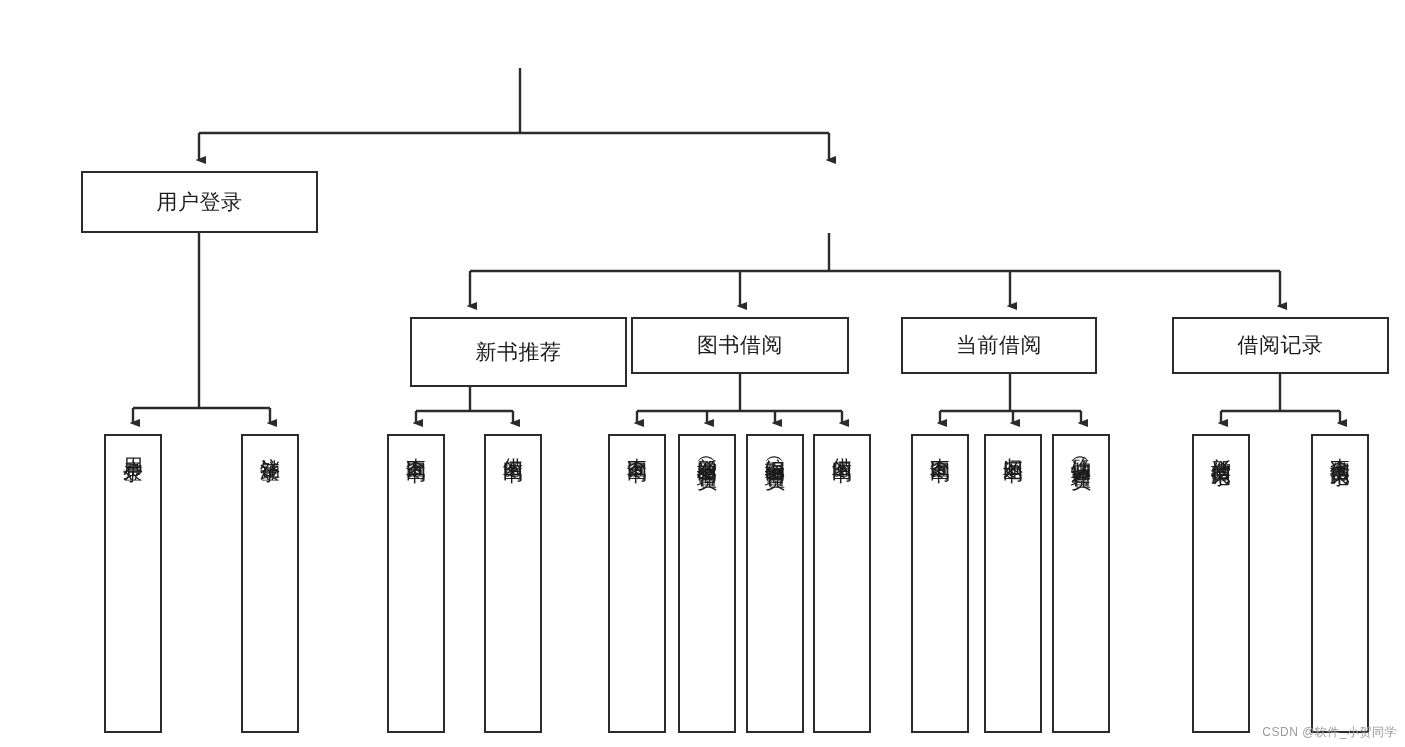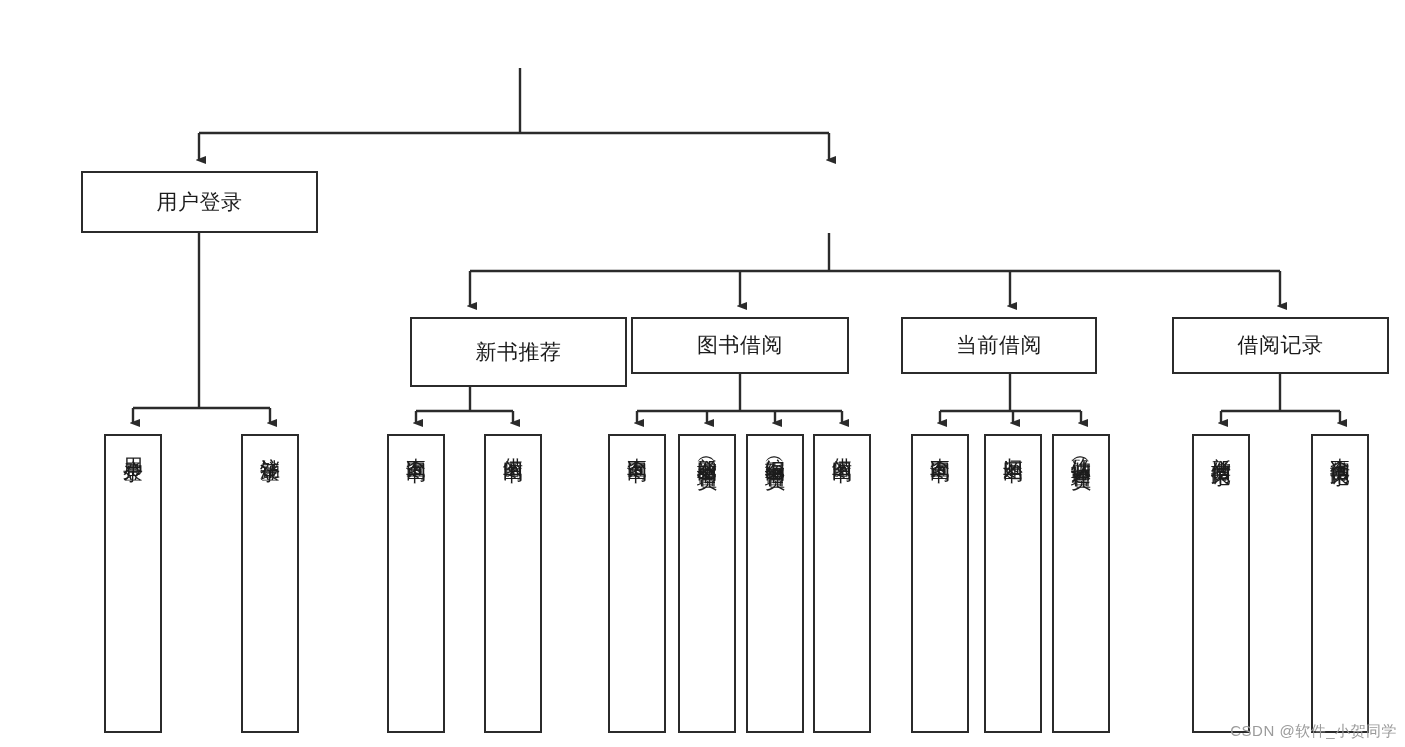--- a/index.html
+++ b/index.html
@@ -59,21 +59,21 @@
     letter-spacing: 2px;
   }
   .node.root .node-label {
     font-size: 22px;
   }
   #watermark {
     position: absolute;
     right: 8px;
     bottom: 6px;
     color: #9b9b9b;
-    font-size: 15px;
+    font-size: 12px;
     letter-spacing: 0.5px;
     z-index: 5;
     white-space: nowrap;
   }
 </style>
 </head>
 <body>
 
 <div id="diagram-root">
 

